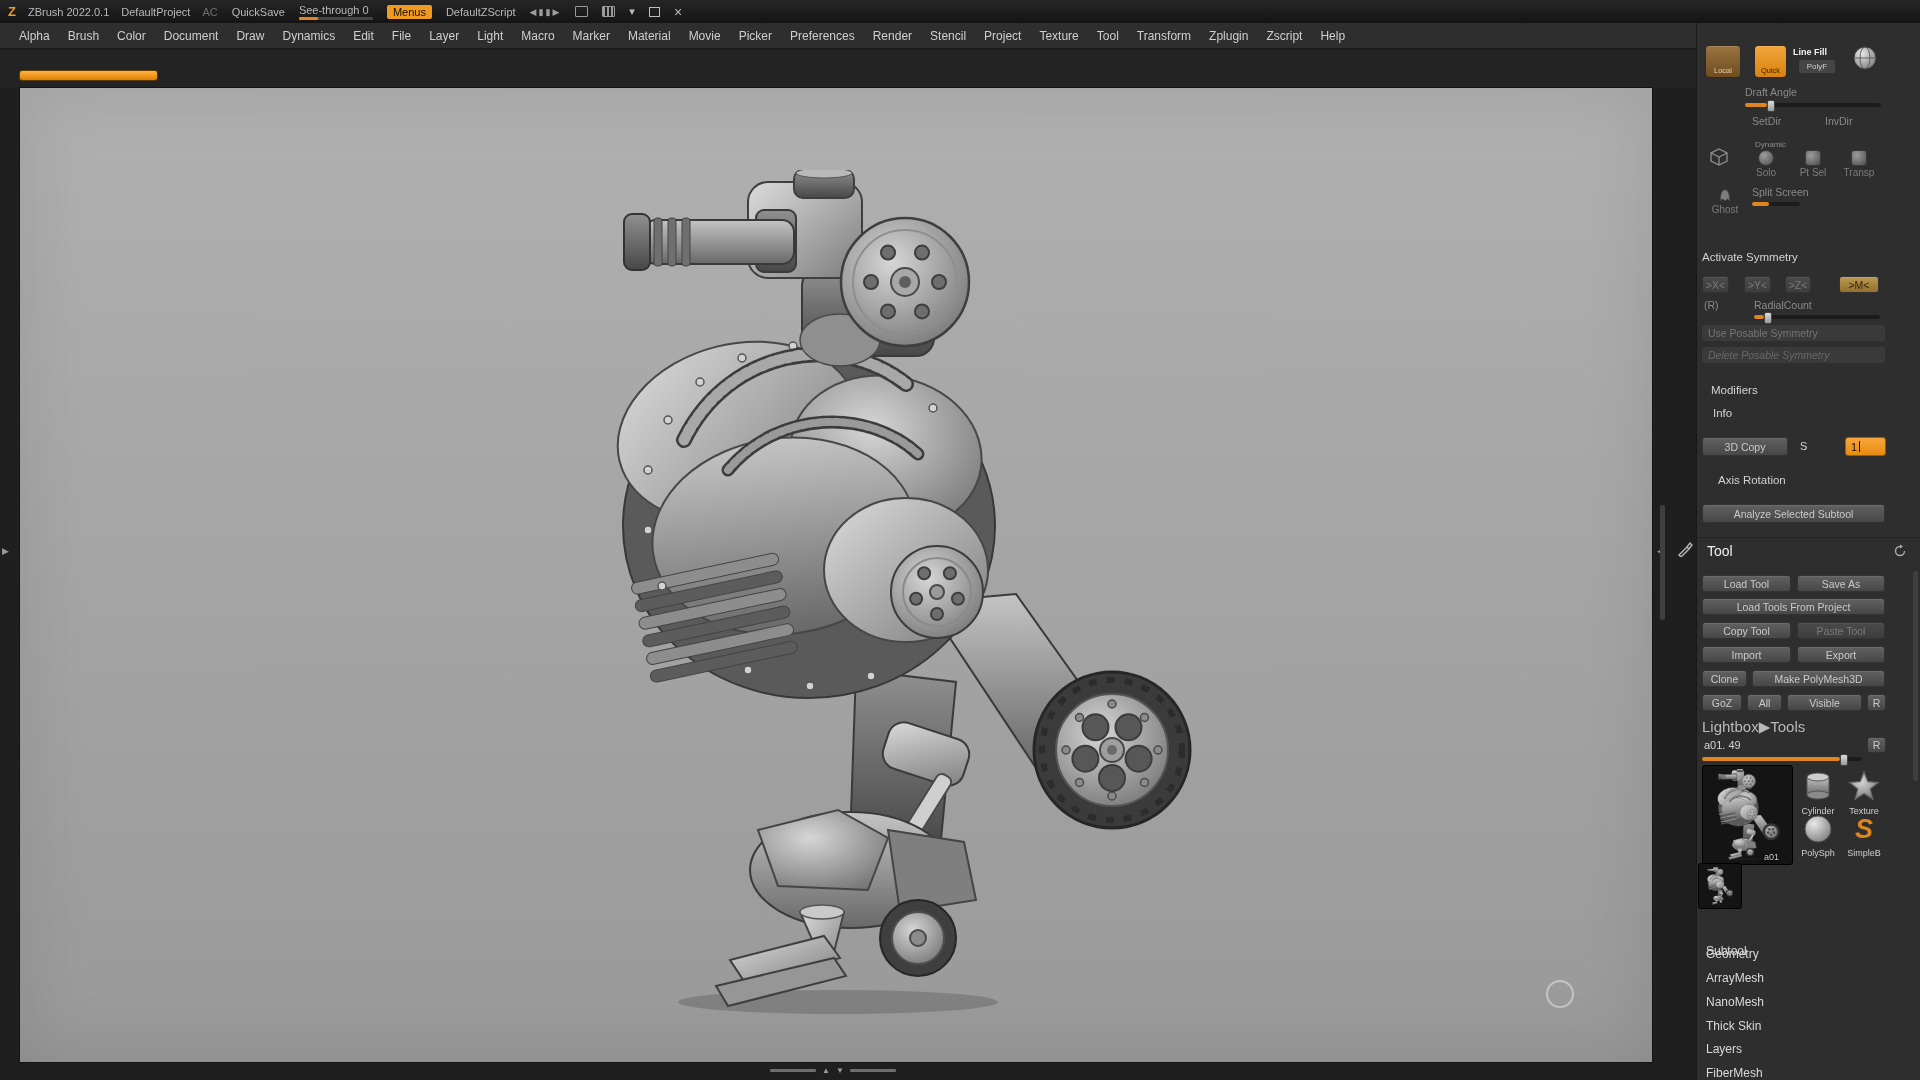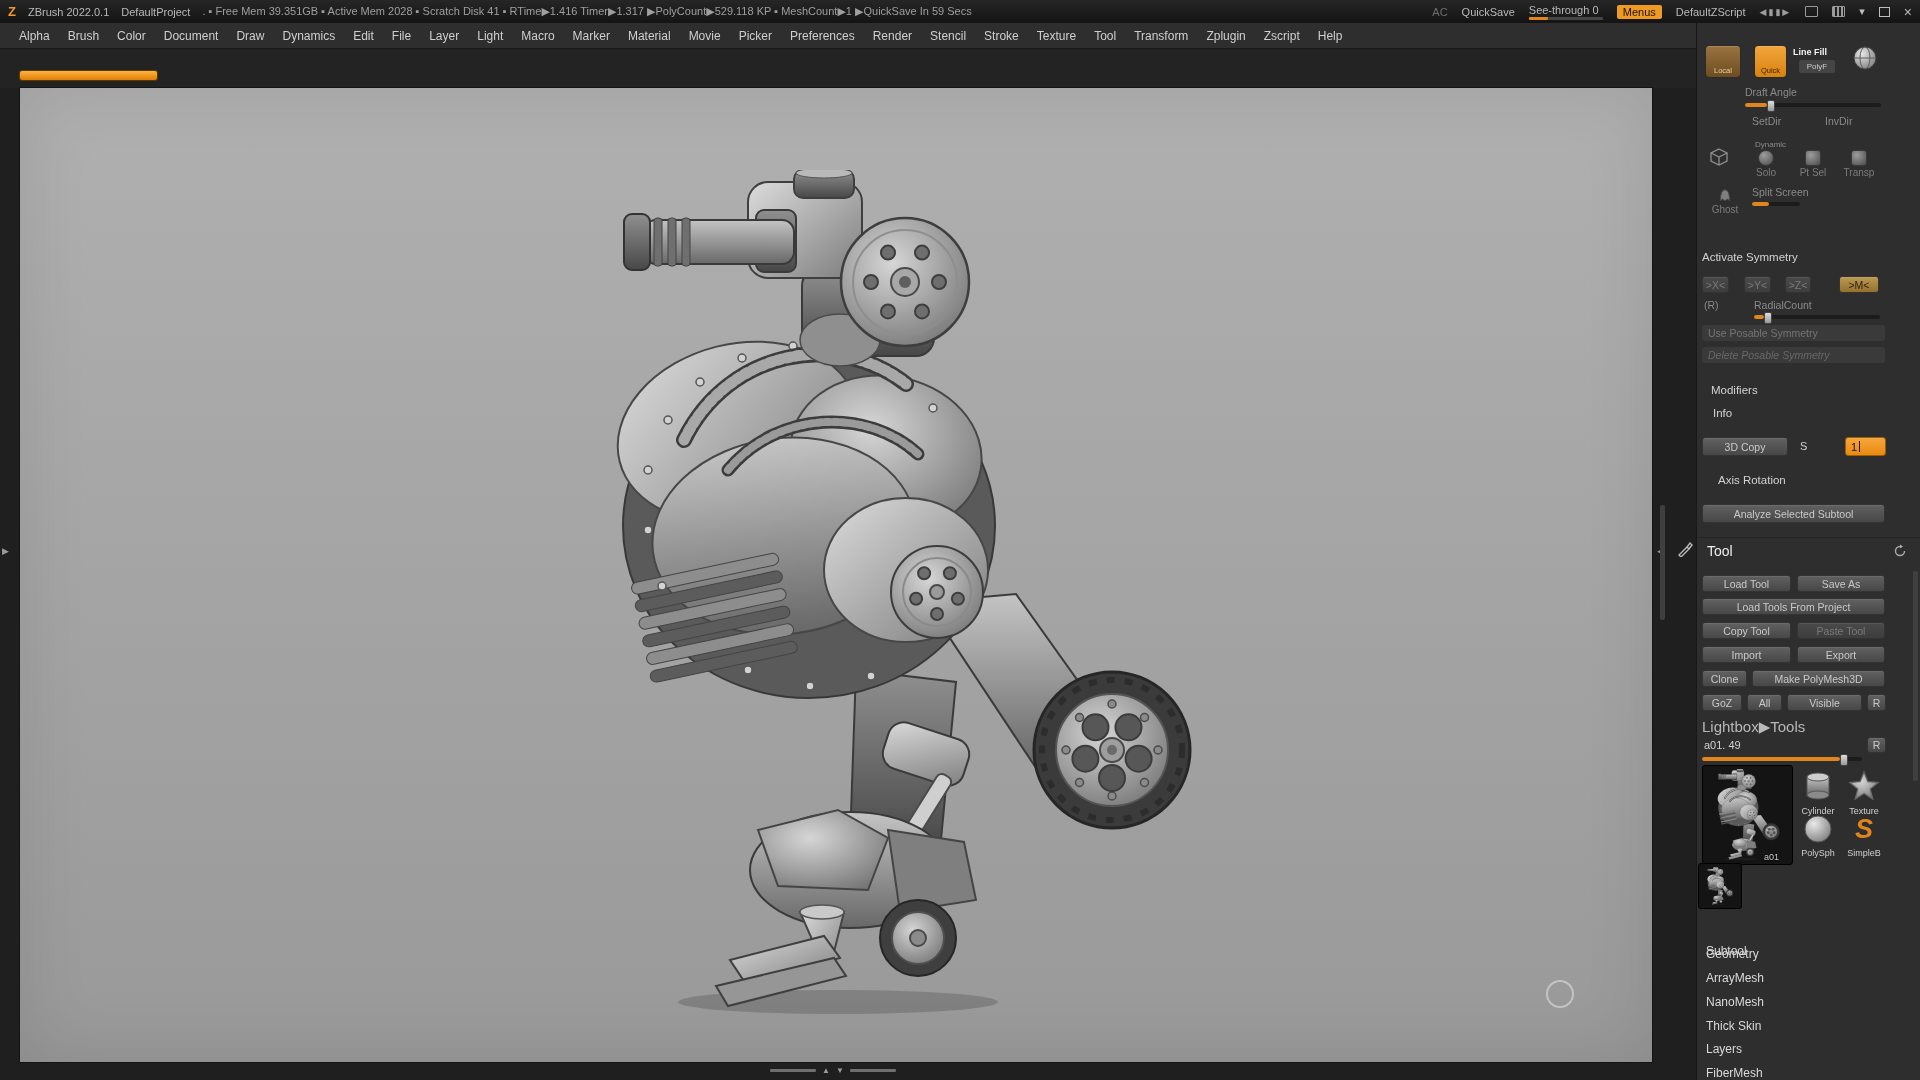--- a/index.html
+++ b/index.html
@@ -214,21 +214,20 @@
       </g>
       <circle cx="349" cy="422" r="7" fill="#9a9a9a" stroke="#4a4a4a" stroke-width="2"></circle>
     </symbol>
   </defs>
 </svg>
 
 <div class="titlebar">
   <span class="logo">Z</span>
   <span>ZBrush 2022.0.1</span>
   <span>DefaultProject</span>
-  <span class="tb-stats">. ▪ Free Mem 39.351GB ▪ Active Mem 2028 ▪ Scratch Disk 41 ▪ RTime▶1.416 Timer▶1.317 ▶PolyCount▶529.118 KP ▪ MeshCount▶1 ▶QuickSave In 59 Secs</span>
   <span class="tb-right">
     <span class="tb-dim">AC</span>
     <span>QuickSave</span>
     <span class="st">
       <span><span>See-through</span>&nbsp;<span>0</span></span>
       <span class="st-track">
           <span class="st-fill"></span>
         </span>
     </span>
     <span class="chip">Menus</span>
@@ -256,21 +255,21 @@
   <span class="menu-item">Layer</span>
   <span class="menu-item">Light</span>
   <span class="menu-item">Macro</span>
   <span class="menu-item">Marker</span>
   <span class="menu-item">Material</span>
   <span class="menu-item">Movie</span>
   <span class="menu-item">Picker</span>
   <span class="menu-item">Preferences</span>
   <span class="menu-item">Render</span>
   <span class="menu-item">Stencil</span>
-  <span class="menu-item">Stroke</span>
+  <span class="menu-item">Project</span>
   <span class="menu-item">Texture</span>
   <span class="menu-item">Tool</span>
   <span class="menu-item">Transform</span>
   <span class="menu-item">Zplugin</span>
   <span class="menu-item">Zscript</span>
   <span class="menu-item">Help</span>
 </div>
 
 <div class="toolbar-strip"></div>
 <div class="progressbar"></div>

